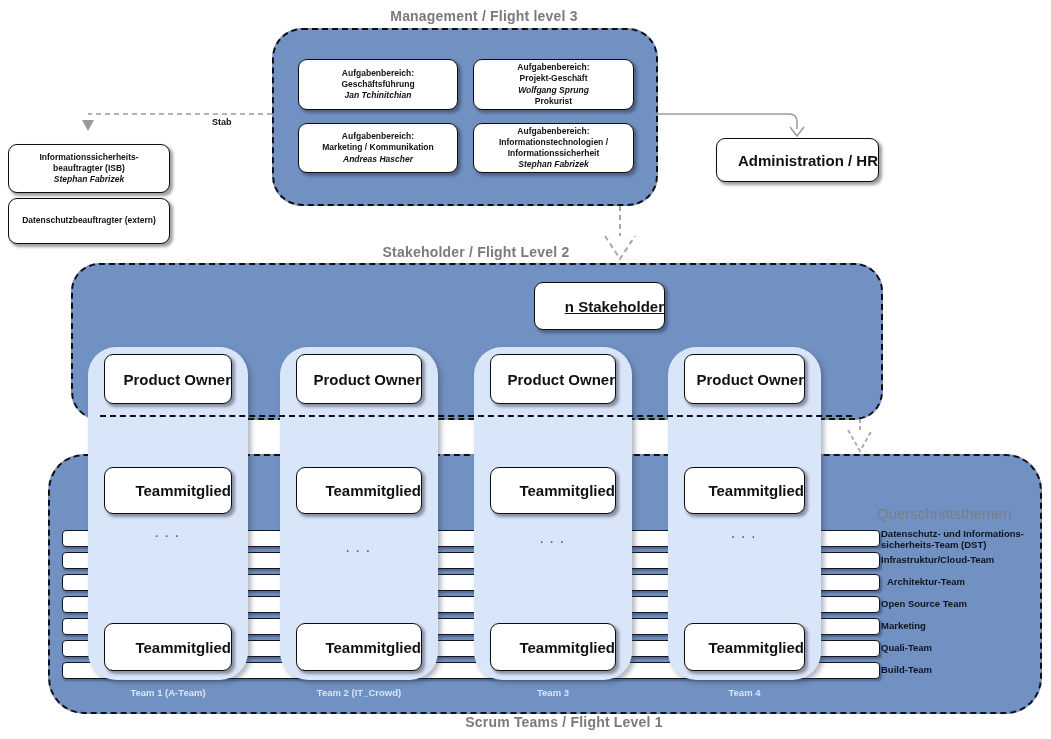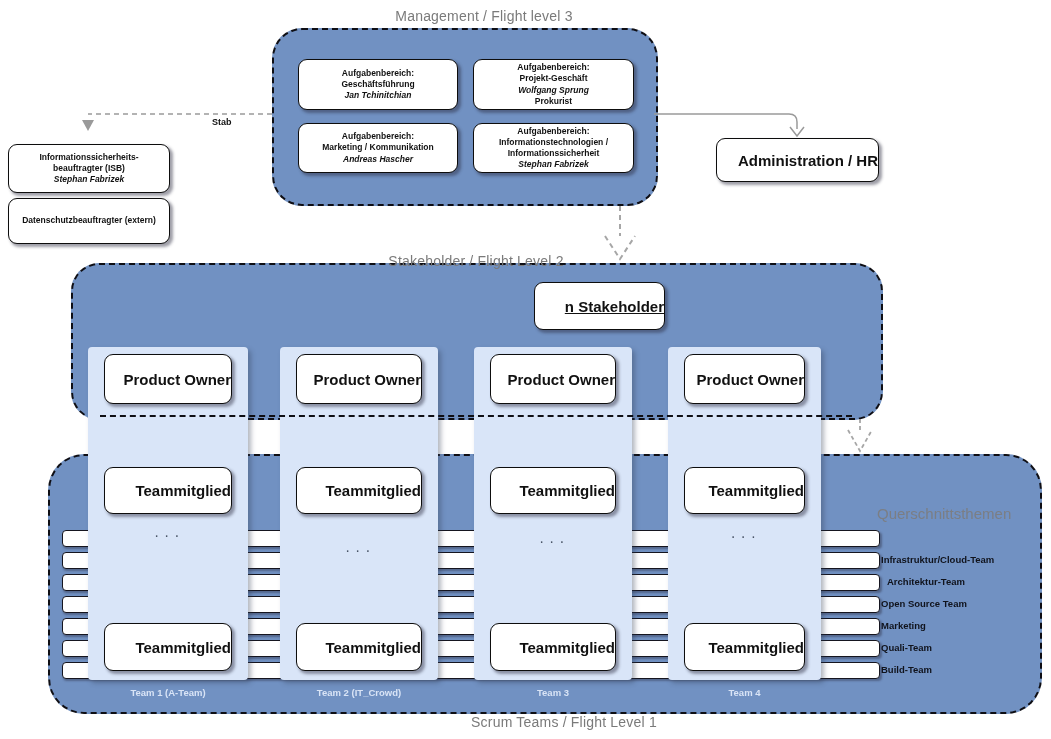--- a/index.html
+++ b/index.html
@@ -2,37 +2,37 @@
 <html><head>
 <meta charset="utf-8">
 <style>
   html,body{margin:0;padding:0;background:#fff;}
   #stage{
     position:relative;width:1051px;height:739px;background:#ffffff;overflow:hidden;
     font-family:"Liberation Sans",sans-serif;color:#111;
   }
   .lvl-title{
     position:absolute;text-align:center;font-size:14px;color:#7a7a7a;
-    letter-spacing:.2px;z-index:5;white-space:nowrap;
+    letter-spacing:.2px;z-index:5;white-space:nowrap;font-weight:bold;
   }
   .container{
     position:absolute;background:#7191c2;border:2px dashed #0e0e14;border-radius:30px;z-index:1;
   }
   .wbox{
     position:absolute;background:#ffffff;border:1.6px solid #0d0d0d;border-radius:9px;
     box-shadow:2.5px 2.5px 3px rgba(40,40,60,.45);
     display:flex;flex-direction:column;align-items:center;justify-content:center;
     text-align:center;font-weight:bold;z-index:5;
   }
   .card{font-size:8.5px;line-height:1.3;}
   .card .top{white-space:pre-line;}
   .card .name{font-style:italic;}
   .box-lg{font-size:15px;align-items:flex-end;}
   .column{
-    position:absolute;top:347px;height:333px;background:#d9e5f8;border-radius:4px;
+    position:absolute;top:347px;height:333px;background:#d9e5f8;border-radius:28px;
     box-shadow:3px 3px 5px rgba(50,60,85,.38);z-index:3;
   }
   .column .wbox{left:16px;right:16px;}
   .po-box{top:7px;height:48px;}
   .tm-top{top:120px;height:45px;}
   .tm-bot{top:276px;height:46px;}
   .dots{
     position:absolute;left:0;right:0;text-align:center;font-size:10px;font-weight:bold;
     color:#4a5568;letter-spacing:2px;z-index:5;
   }
@@ -60,21 +60,21 @@
     border-top:2px dashed #0e0e14;z-index:4;
   }
   #connectors{position:absolute;left:0;top:0;z-index:6;pointer-events:none;}
 </style>
 </head>
 <body>
 
 <div id="stage">
 
   <div class="lvl-title" style="left:334px;top:8px;width:300px;">Management / Flight level 3</div>
-  <div class="lvl-title" style="left:326px;top:253px;width:300px;">Stakeholder / Flight Level 2</div>
+  <div class="lvl-title" style="left:326px;top:244px;width:300px;">Stakeholder / Flight Level 2</div>
   <div class="lvl-title" style="left:414px;top:714px;width:300px;">Scrum Teams / Flight Level 1</div>
 
   <div class="container" style="left:272px;top:28px;width:382px;height:174px;"></div>
 
   <div class="wbox card" style="left:298px;top:59px;width:158px;height:49px;">
     <div class="top">Aufgabenbereich:
 Geschäftsführung</div>
     <div class="name">Jan Tchinitchian</div>
     <div></div>
   </div>
@@ -177,20 +177,22 @@
   </div>
 
   <div class="overlay-dash"></div>
 
   <div class="team-label" style="left:88px;width:160px;">Team 1 (A-Team)</div>
   <div class="team-label" style="left:280px;width:158px;">Team 2 (IT_Crowd)</div>
   <div class="team-label" style="left:474px;width:158px;">Team 3</div>
   <div class="team-label" style="left:668px;width:153px;">Team 4</div>
 
   <div class="q-title">Querschnittsthemen</div>
+  <div class="bar-label" style="top:528px;">Datenschutz- und Informations-
+sicherheits-Team (DST)</div>
   <div class="bar-label" style="top:554px;">Infrastruktur/Cloud-Team</div>
   <div class="bar-label" style="top:576px;padding-left:6px;">Architektur-Team</div>
   <div class="bar-label" style="top:598px;">Open Source Team</div>
   <div class="bar-label" style="top:620px;">Marketing</div>
   <div class="bar-label" style="top:642px;">Quali-Team</div>
   <div class="bar-label" style="top:664px;">Build-Team</div>
 
   <svg id="connectors" width="1051" height="739">
 
     <line x1="272" y1="114" x2="88" y2="114" stroke="#9a9a9a" stroke-width="1.5" stroke-dasharray="5,4"></line>

